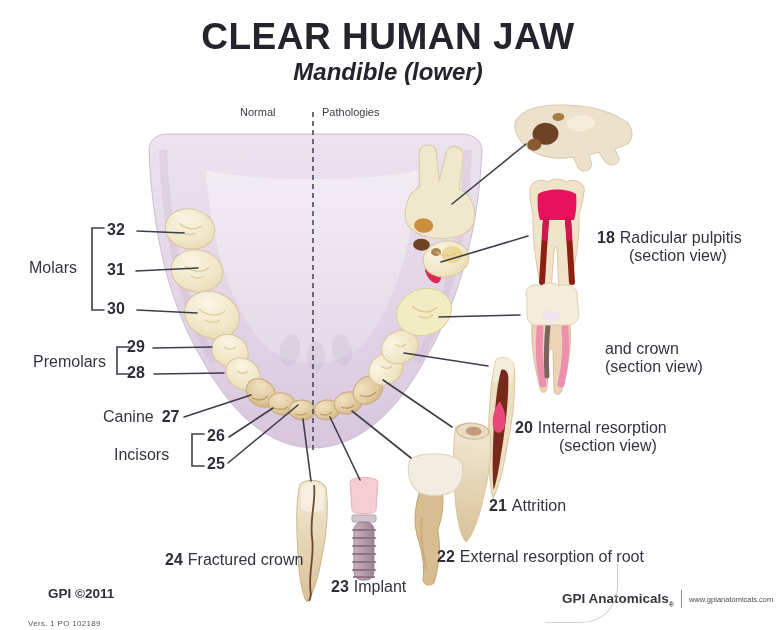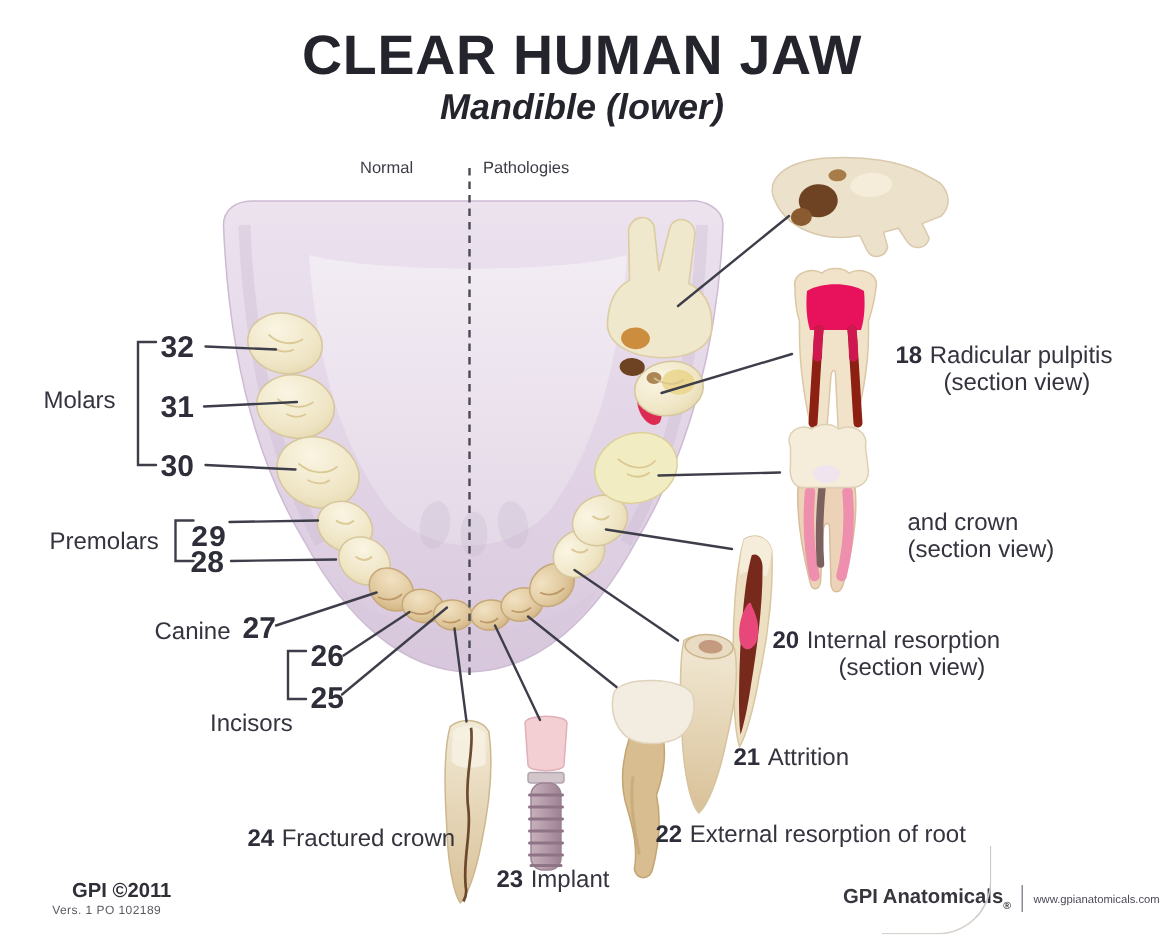--- a/index.html
+++ b/index.html
@@ -1,35 +1,35 @@
 <!DOCTYPE html>
 <html><head>
 <meta charset="utf-8">
 <style>
   html,body{margin:0;padding:0;background:#ffffff;}
   body{width:776px;height:630px;overflow:hidden;font-family:"Liberation Sans",sans-serif;}
-  .card{position:relative;width:623px;height:630px;background:#ffffff;padding-left:43px;}
+  .card{position:relative;width:623px;height:630px;background:#ffffff;}
   .card-edge{position:absolute;right:5px;bottom:7px;width:72px;height:58px;
     border-right:1.5px solid #cfc8c6;border-bottom:1.5px solid #d8d2cf;
     border-bottom-right-radius:36px;}
   .hdr{position:absolute;left:0;top:18px;width:776px;text-align:center;color:#24242d;}
   .title{font-size:37px;font-weight:bold;letter-spacing:.5px;line-height:1.05;}
   .subtitle{font-size:24px;font-weight:bold;font-style:italic;margin-top:1px;}
   svg.scene{position:absolute;left:0;top:0;}
   .lbl{position:absolute;color:#34343f;font-size:16px;white-space:nowrap;}
-  .numlbl{position:absolute;color:#2e2e3a;font-size:20px;font-weight:bold;white-space:nowrap;}
+  .numlbl{position:absolute;color:#2e2e3a;font-size:16px;font-weight:bold;white-space:nowrap;}
   .collbl{position:absolute;color:#3c3c48;font-size:11px;white-space:nowrap;}
   .plabel{position:absolute;color:#34343f;font-size:16px;line-height:1.12;}
   .pl-row{white-space:nowrap;}
   .pl-num{font-weight:bold;color:#2e2e3a;margin-right:5px;}
   .pl-sub{white-space:nowrap;}
   .canine-row{display:flex;gap:8px;align-items:flex-end;}
   .foot-left{position:absolute;left:28px;top:586px;color:#2f2f38;}
   .foot-left .c{font-size:13.5px;font-weight:bold;margin-left:20px;}
-  .foot-left .v{font-size:8px;color:#5a5a62;margin-top:1px;letter-spacing:.3px;text-align:center;}
+  .foot-left .v{font-size:8px;color:#5a5a62;margin-top:18px;letter-spacing:.3px;}
   .foot-right{position:absolute;left:562px;top:590px;display:flex;align-items:center;gap:7px;color:#36363e;}
   .foot-right .b{font-size:13.5px;font-weight:bold;white-space:nowrap;}
   .foot-right .r{font-size:7px;vertical-align:sub;}
   .foot-right .bar{width:1px;height:18px;background:#8a8a95;}
   .foot-right .u{font-size:7.5px;color:#4a4a58;white-space:nowrap;}
 </style>
 </head>
 <body>
 
 <div class="card">
@@ -237,29 +237,29 @@
 
   <div class="collbl" style="left:240px;top:106px;">Normal</div>
   <div class="collbl" style="left:322px;top:106px;">Pathologies</div>
 
   <div class="lbl" style="left:29px;top:259px;">Molars</div>
   <div class="numlbl" style="left:107px;top:221px;">32</div>
   <div class="numlbl" style="left:107px;top:261px;">31</div>
   <div class="numlbl" style="left:107px;top:300px;">30</div>
 
   <div class="lbl" style="left:33px;top:353px;">Premolars</div>
-  <div class="numlbl" style="left:127px;top:348px;font-family:Liberation Mono, monospace;">29</div>
+  <div class="numlbl" style="left:127px;top:338px;">29</div>
   <div class="numlbl" style="left:127px;top:364px;">28</div>
 
   <div class="lbl canine-row" style="left:103px;top:408px;">
     <span>Canine</span>
     <span class="numlbl" style="position:static;">27</span>
   </div>
 
-  <div class="lbl" style="left:140px;top:446px;margin-top:28px;">Incisors</div>
+  <div class="lbl" style="left:114px;top:446px;">Incisors</div>
   <div class="numlbl" style="left:207px;top:427px;">26</div>
   <div class="numlbl" style="left:207px;top:455px;">25</div>
 
 
   <div class="plabel" style="left:597px;top:229px;">
     <div class="pl-row"><span class="pl-num">18</span><span>Radicular pulpitis</span></div>
     <div class="pl-sub" style="padding-left:32px;">(section view)</div>
   </div>
 
   <div class="plabel" style="left:579px;top:340px;">

